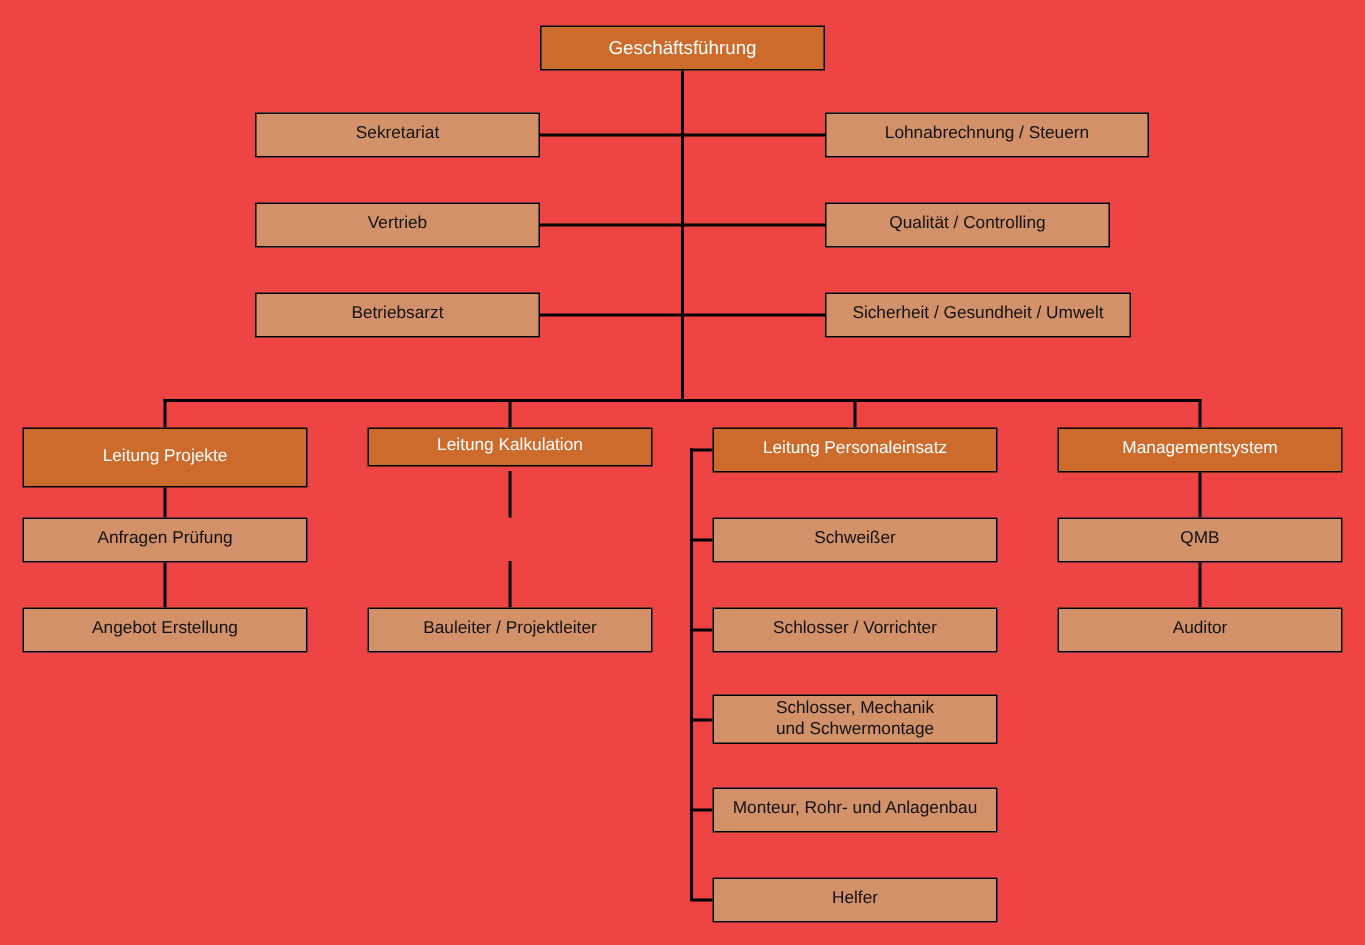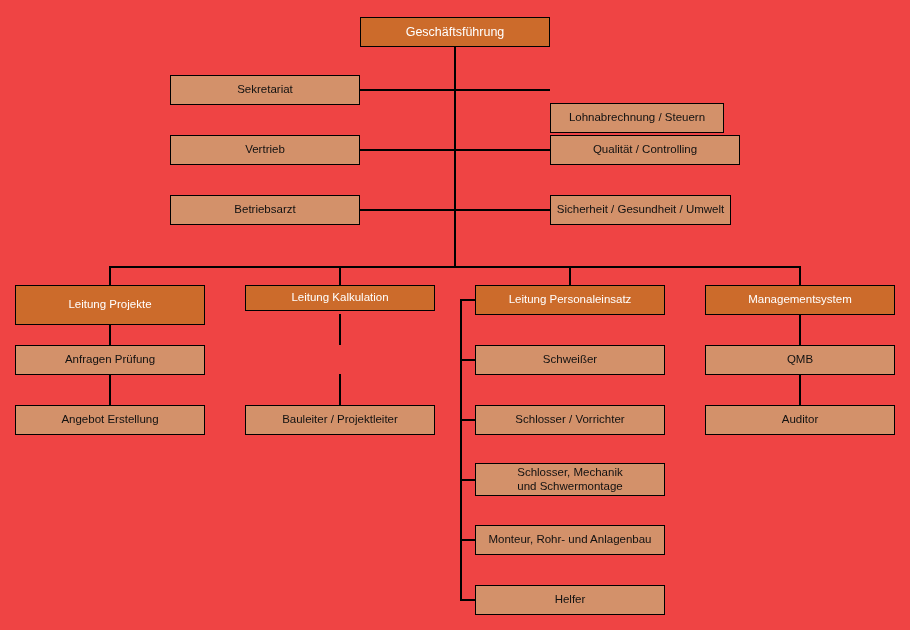--- a/index.html
+++ b/index.html
@@ -102,27 +102,27 @@
   <div class="node staff" style="left:170px; top:75px; width:190px; height:30px;">
     <span class="label">Sekretariat</span>
   </div>
   <div class="node staff" style="left:170px; top:135px; width:190px; height:30px;">
     <span class="label">Vertrieb</span>
   </div>
   <div class="node staff" style="left:170px; top:195px; width:190px; height:30px;">
     <span class="label">Betriebsarzt</span>
   </div>
 
-  <div class="node staff" style="left:550px; top:75px; width:174px; height:30px;margin-top:28px;">
+  <div class="node staff" style="left:550px; top:75px; width:216px; height:30px;">
     <span class="label">Lohnabrechnung / Steuern</span>
   </div>
   <div class="node staff" style="left:550px; top:135px; width:190px; height:30px;">
     <span class="label">Qualität / Controlling</span>
   </div>
-  <div class="node staff" style="left:550px; top:195px; width:181px; height:30px;">
+  <div class="node staff" style="left:550px; top:195px; width:204px; height:30px;">
     <span class="label">Sicherheit / Gesundheit / Umwelt</span>
   </div>
 
   <div class="node lead" style="left:15px; top:285px; width:190px; height:40px;">
     <span class="label">Leitung Projekte</span>
   </div>
   <div class="node sub" style="left:15px; top:345px; width:190px; height:30px;">
     <span class="label">Anfragen Prüfung</span>
   </div>
   <div class="node sub" style="left:15px; top:405px; width:190px; height:30px;">

